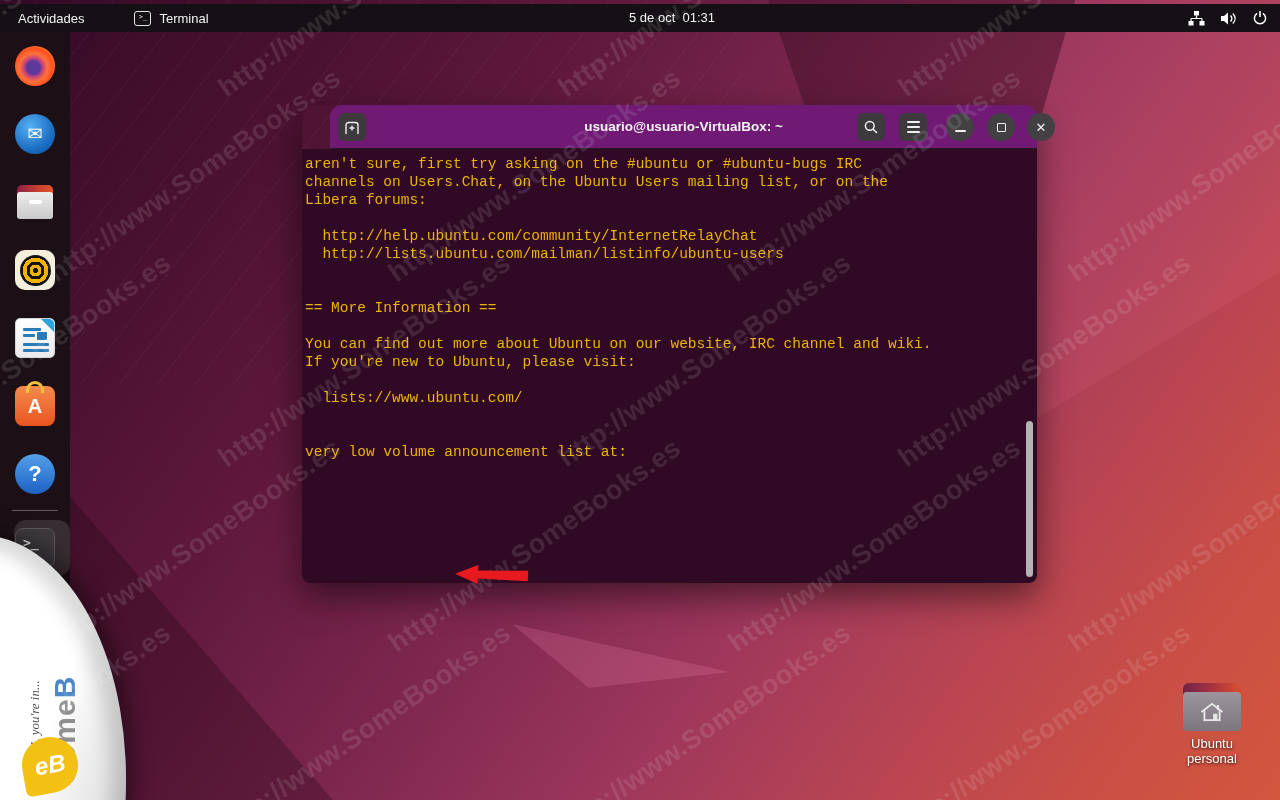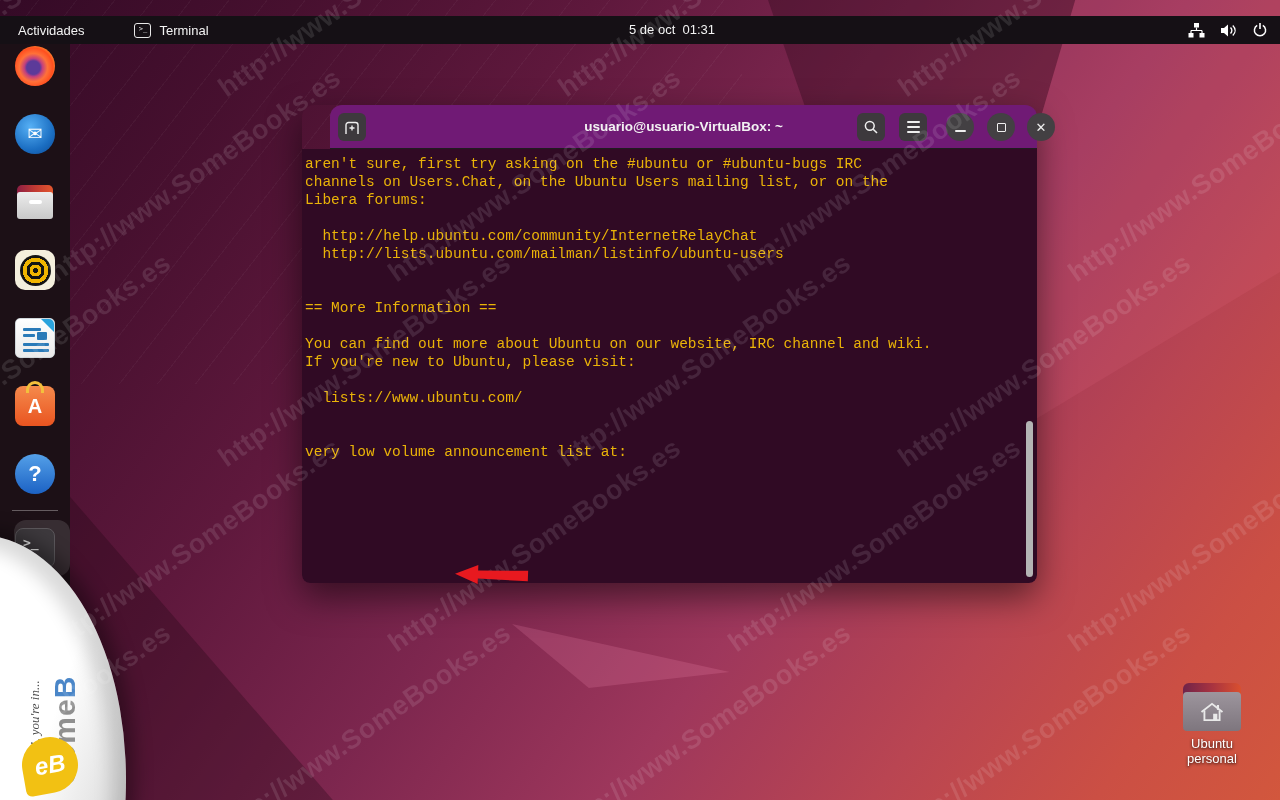--- a/index.html
+++ b/index.html
@@ -12,21 +12,21 @@
   .facet { position:absolute; inset:0; }
   .facet.f1 { clip-path:polygon(60% 0,84% 0,73% 60%); background:rgba(30,3,18,.30); }
   .facet.f2 { clip-path:polygon(84% 0,100% 0,100% 34%,73% 60%); background:rgba(255,130,160,.10); }
   .facet.f3 { clip-path:polygon(0 52%,26% 100%,0 100%); background:rgba(25,3,16,.28); }
   .facet.f4 { clip-path:polygon(40% 78%,57% 84%,46% 86%); background:rgba(255,150,190,.18); }
   .mesh { position:absolute; left:0; top:0; width:58%; height:48%;
     background:repeating-linear-gradient(128deg, rgba(255,255,255,.05) 0 1px, transparent 1px 30px);
     opacity:.7; }
 
   
-  .topbar { position:absolute; left:0; top:16px; width:1280px; height:28px; background:#151015;
+  .topbar { position:absolute; left:0; top:4px; width:1280px; height:28px; background:#151015;
     display:flex; align-items:center; color:#f3f3f3; font-size:13px; z-index:40; }
   .tb-activities { padding:0 18px; height:100%; display:flex; align-items:center; }
   .tb-app { display:flex; align-items:center; gap:8px; margin-left:32px; height:100%; }
   .tb-term-ico { width:17px; height:15px; border:1.5px solid #e8e8e8; border-radius:3px;
     font-family:"DejaVu Sans Mono",monospace; font-size:7px; line-height:11px; text-align:center; color:#e8e8e8; }
   .tb-clock { position:absolute; left:592px; width:160px; text-align:center; white-space:pre; height:28px; line-height:28px; }
   .tb-status { position:absolute; right:12px; top:0; height:28px; display:flex; align-items:center; gap:15px; }
   .tb-status svg { display:block; }
 
   

